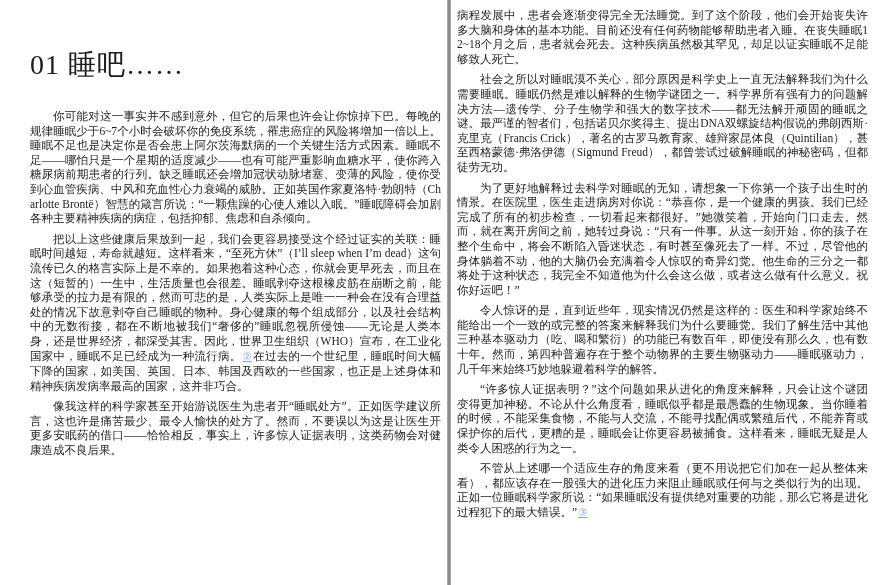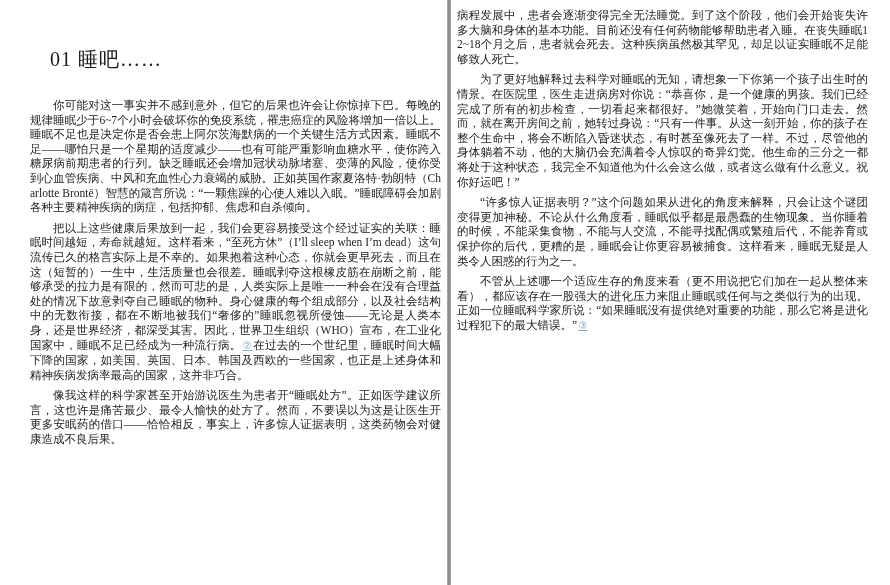--- a/index.html
+++ b/index.html
@@ -20,25 +20,24 @@
   .column { flex: 1 1 0; min-width: 0; }
   .column-left  { padding-right: 3px; }
   .column-right { padding-left: 3px; padding-top: 8px; }
   .page-divider {
     width: 4px;
     align-self: stretch;
     background: linear-gradient(90deg, #b5b5b5, var(--divider-color, #7e7e7e), #b5b5b5);
     margin: 0 3px;
   }
   .chapter-title {
-    font-size: 20px;
+    font-size: 28px;
     font-weight: 400;
     letter-spacing: 1px;
     margin-top: 46px;
-    margin-left: 20px;
   }
   .column-left .paragraphs { margin-top: 25px; }
   .para {
     font-size: 11.5px;
     line-height: 14.6px;
     text-align: justify;
     text-justify: inter-ideograph;
     word-break: break-all;
     text-indent: 2em;
     margin-bottom: 6px;
@@ -63,18 +62,20 @@
         <p class="para"><span>把以上这些健康后果放到一起，我们会更容易接受这个经过证实的关联：睡眠时间越短，寿命就越短。这样看来，“至死方休”（I’ll sleep when I’m dead）这句流传已久的格言实际上是不幸的。如果抱着这种心态，你就会更早死去，而且在这（短暂的）一生中，生活质量也会很差。睡眠剥夺这根橡皮筋在崩断之前，能够承受的拉力是有限的，然而可悲的是，人类实际上是唯一一种会在没有合理益处的情况下故意剥夺自己睡眠的物种。身心健康的每个组成部分，以及社会结构中的无数衔接，都在不断地被我们“奢侈的”睡眠忽视所侵蚀——无论是人类本身，还是世界经济，都深受其害。因此，世界卫生组织（WHO）宣布，在工业化国家中，睡眠不足已经成为一种流行病。</span><a class="footnote-ref">②</a><span>在过去的一个世纪里，睡眠时间大幅下降的国家，如美国、英国、日本、韩国及西欧的一些国家，也正是上述身体和精神疾病发病率最高的国家，这并非巧合。</span></p>
         <p class="para"><span>像我这样的科学家甚至开始游说医生为患者开“睡眠处方”。正如医学建议所言，这也许是痛苦最少、最令人愉快的处方了。然而，不要误以为这是让医生开更多安眠药的借口——恰恰相反，事实上，许多惊人证据表明，这类药物会对健康造成不良后果。</span></p>
       </div>
   </div>
 
   <div class="page-divider"></div>
 
   <div class="column column-right">
     <div class="paragraphs">
         <p class="para no-indent"><span>病程发展中，患者会逐渐变得完全无法睡觉。到了这个阶段，他们会开始丧失许多大脑和身体的基本功能。目前还没有任何药物能够帮助患者入睡。在丧失睡眠12~18个月之后，患者就会死去。这种疾病虽然极其罕见，却足以证实睡眠不足能够致人死亡。</span></p>
+        <p class="para"><span>社会之所以对睡眠漠不关心，部分原因是科学史上一直无法解释我们为什么需要睡眠。睡眠仍然是难以解释的生物学谜团之一。科学界所有强有力的问题解决方法—遗传学、分子生物学和强大的数字技术——都无法解开顽固的睡眠之谜。最严谨的智者们，包括诺贝尔奖得主、提出DNA双螺旋结构假说的弗朗西斯·克里克（Francis Crick），著名的古罗马教育家、雄辩家昆体良（Quintilian），甚至西格蒙德·弗洛伊德（Sigmund Freud），都曾尝试过破解睡眠的神秘密码，但都徒劳无功。</span></p>
         <p class="para"><span>为了更好地解释过去科学对睡眠的无知，请想象一下你第一个孩子出生时的情景。在医院里，医生走进病房对你说：“恭喜你，是一个健康的男孩。我们已经完成了所有的初步检查，一切看起来都很好。”她微笑着，开始向门口走去。然而，就在离开房间之前，她转过身说：“只有一件事。从这一刻开始，你的孩子在整个生命中，将会不断陷入昏迷状态，有时甚至像死去了一样。不过，尽管他的身体躺着不动，他的大脑仍会充满着令人惊叹的奇异幻觉。他生命的三分之一都将处于这种状态，我完全不知道他为什么会这么做，或者这么做有什么意义。祝你好运吧！”</span></p>
+        <p class="para"><span>令人惊讶的是，直到近些年，现实情况仍然是这样的：医生和科学家始终不能给出一个一致的或完整的答案来解释我们为什么要睡觉。我们了解生活中其他三种基本驱动力（吃、喝和繁衍）的功能已有数百年，即使没有那么久，也有数十年。然而，第四种普遍存在于整个动物界的主要生物驱动力——睡眠驱动力，几千年来始终巧妙地躲避着科学的解答。</span></p>
         <p class="para"><span>“许多惊人证据表明？”这个问题如果从进化的角度来解释，只会让这个谜团变得更加神秘。不论从什么角度看，睡眠似乎都是最愚蠢的生物现象。当你睡着的时候，不能采集食物，不能与人交流，不能寻找配偶或繁殖后代，不能养育或保护你的后代，更糟的是，睡眠会让你更容易被捕食。这样看来，睡眠无疑是人类令人困惑的行为之一。</span></p>
         <p class="para"><span>不管从上述哪一个适应生存的角度来看（更不用说把它们加在一起从整体来看），都应该存在一股强大的进化压力来阻止睡眠或任何与之类似行为的出现。正如一位睡眠科学家所说：“如果睡眠没有提供绝对重要的功能，那么它将是进化过程犯下的最大错误。”</span><a class="footnote-ref">③</a></p>
       </div>
   </div>
 </div>
 
 </body></html>

